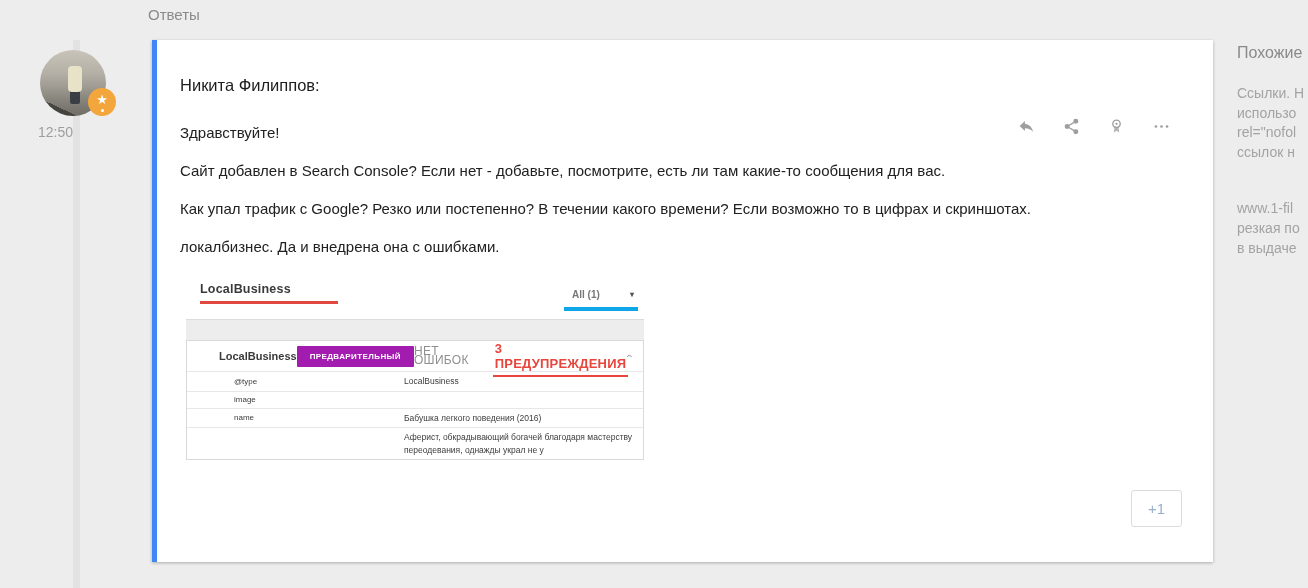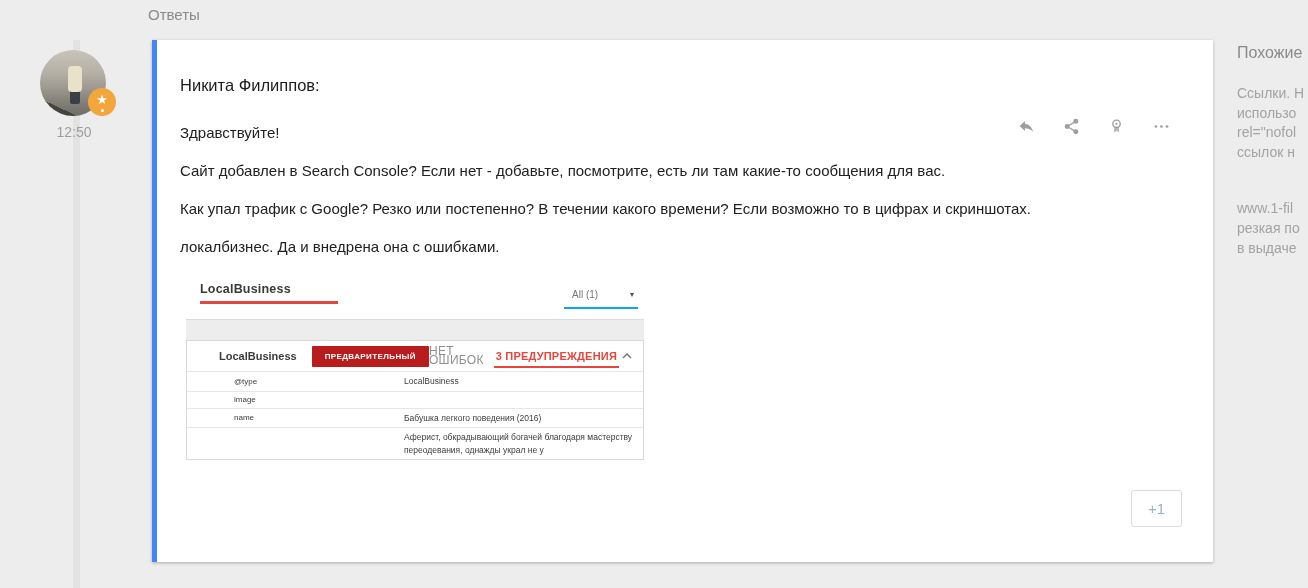--- a/index.html
+++ b/index.html
@@ -22,51 +22,51 @@
       linear-gradient(180deg, #c9c4ba 0%, #b5b0a6 35%, #a09c93 55%, #87847c 75%, #6e6c66 100%);
     overflow:hidden;
   }
   .avatar:before{ content:""; display:block; width:14px; height:26px; margin:16px 0 0 28px;
     background:#e8e2c8; border-radius:4px; box-shadow:0 14px 0 -2px #3a3f46; }
   .star-badge {
     position:absolute; left:48px; top:38px; width:28px; height:28px; border-radius:50%;
     background:#f2a63b; color:#fff; text-align:center; line-height:24px; font-size:13px;
   }
   .star-badge .dot { position:absolute; left:13px; bottom:4px; width:3px; height:3px; border-radius:50%; background:#fff; }
-  .post-time { position:absolute; left:38px; top:124px; width:72px; text-align:center; font-size:14px; color:#9e9e9e; }
+  .post-time { position:absolute; left:38px; top:124px; width:72px; text-align:left; font-size:14px; color:#9e9e9e; }
 
   
   .card {
     position:absolute; left:152px; top:40px; width:1061px; height:522px;
     background:#fff; border-left:5px solid #4285f4;
     box-shadow:0 1px 3px rgba(0,0,0,.28);
     padding:36px 40px 12px 23px;
   }
   .author { font-size:16.5px; color:#1d1d1d; margin-bottom:27px; }
   .actions { position:absolute; top:77px; right:42px; display:flex; gap:26px; align-items:center; }
   .actions svg { display:block; cursor:pointer; }
   .para { font-size:15px; line-height:21px; margin-bottom:17px; white-space:nowrap; }
   .para.wrap2 { margin-bottom:0; }
 
   
   .shot { width:458px; height:190px; margin:12px 0 0 6px; overflow:hidden; background:#fff; }
   .shot-header { position:relative; height:38px; border-bottom:1px solid #dcdcdc; background:#fff; }
   .shot-title { font-size:12.5px; color:#3a3a3a; font-weight:bold; letter-spacing:.2px; margin:8px 0 0 14px; }
   .shot-underline { width:138px; height:3px; background:#e0473e; margin:5px 0 0 14px; }
   .shot-filter { position:absolute; right:6px; top:7px; width:74px; display:flex; justify-content:space-between;
-    align-items:center; border-bottom:2px solid #0ea5e9; padding:0 4px 7px 8px; font-size:10px; color:#777; cursor:pointer; }
+    align-items:center; border-bottom:4px solid #0ea5e9; padding:0 4px 7px 8px; font-size:10px; color:#777; cursor:pointer;font-weight:bold; }
   .shot-filter .caret { font-size:8px; color:#555; }
   .shot-band { height:20px; background:#ededed; }
   .panel { border:1px solid #d9d9d9; background:#fff; }
   .panel-head { display:flex; align-items:center; height:30px; }
   .ph-label { font-size:11px; font-weight:bold; color:#3a3a3a; margin-left:32px; }
-  .ph-badge { margin-left:15px; background:#b91c1c; color:#fff; font-size:8px; font-weight:bold;
+  .ph-badge { background:#a21caf; color:#fff; font-size:8px; font-weight:bold;
     letter-spacing:.4px; padding:6px 13px; border-radius:1px; }
   .ph-errors { font-size:12px; line-height:9px; color:#909090; letter-spacing:.3px; }
-  .ph-warn { margin-left:12px; font-size:11px; font-weight:bold; color:#e8453c; letter-spacing:.2px; position:relative; cursor:default; }
+  .ph-warn { margin-left:26px; font-size:13px; font-weight:bold; color:#e8453c; letter-spacing:.2px; position:relative; cursor:default; }
   .ph-warn:after { content:""; position:absolute; left:-2px; right:-2px; bottom:-6px; height:2px; background:#e8453c; }
   .ph-chevron { margin-left:auto; margin-right:10px; }
   .srow { display:flex; align-items:center; border-top:1px solid #e7e7e7; padding:3px 0; min-height:17px; }
   .skey { width:217px; padding-left:47px; font-size:8px; font-weight:normal; color:#3c3c3c; }
   .sval { flex:1; padding-right:10px; font-size:8.5px; line-height:12.5px; color:#3c3c3c; }
   .sval.url { word-break:break-all; }
 
   .plus-one {
     position:absolute; right:31px; bottom:35px; width:51px; height:37px;
     border:1px solid #dcdcdc; border-radius:3px; background:#fff;

